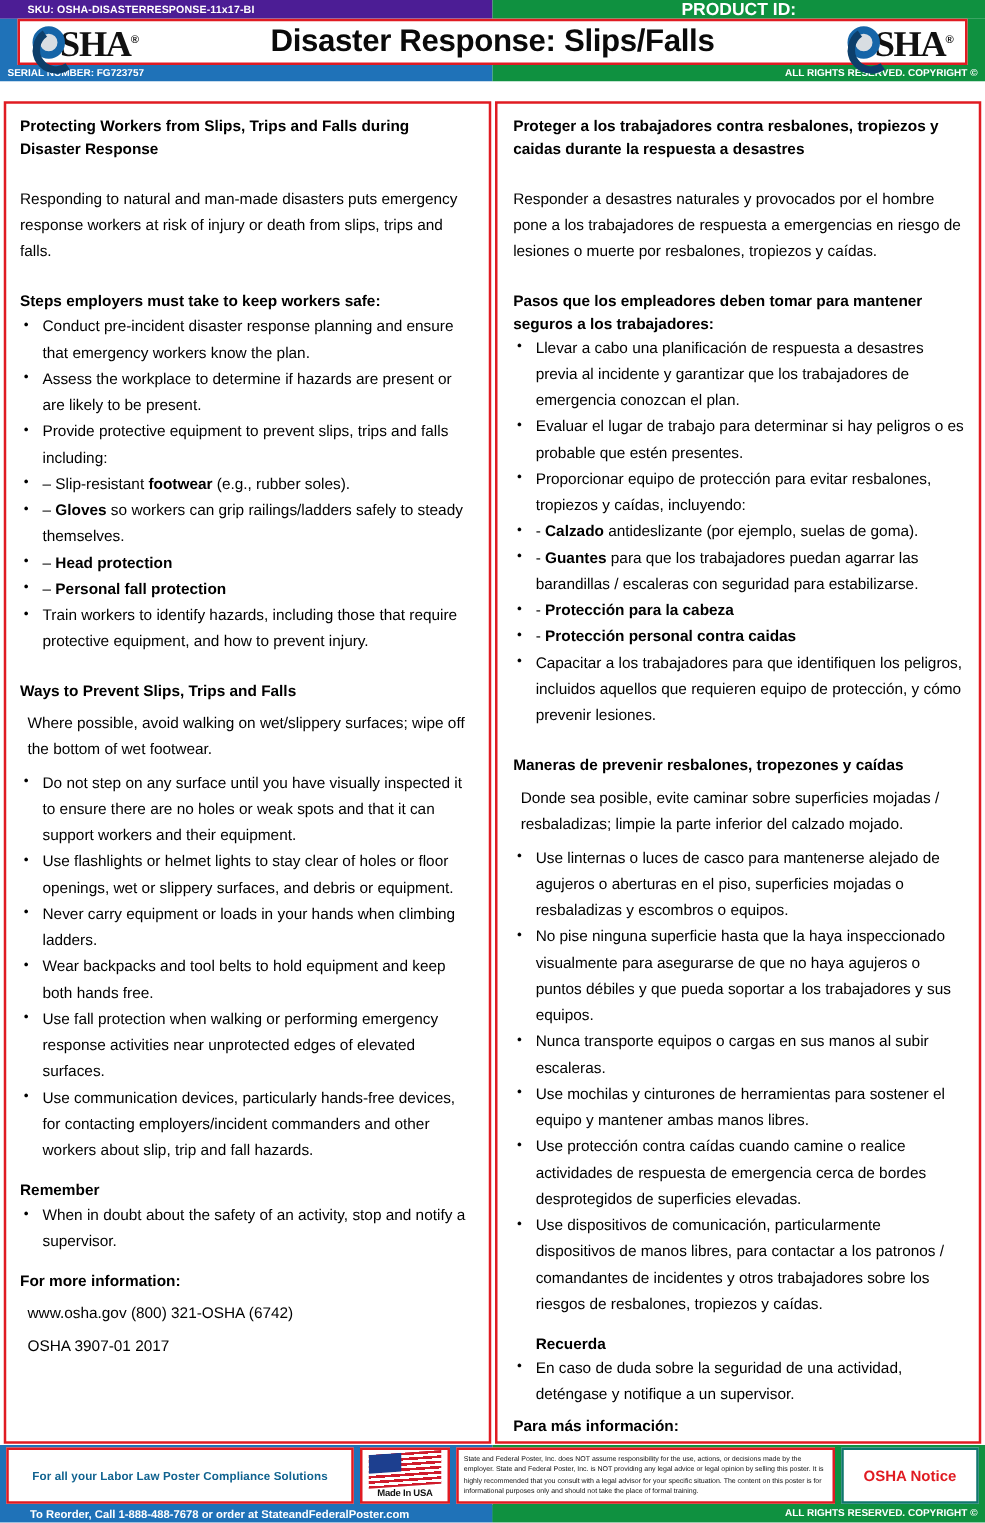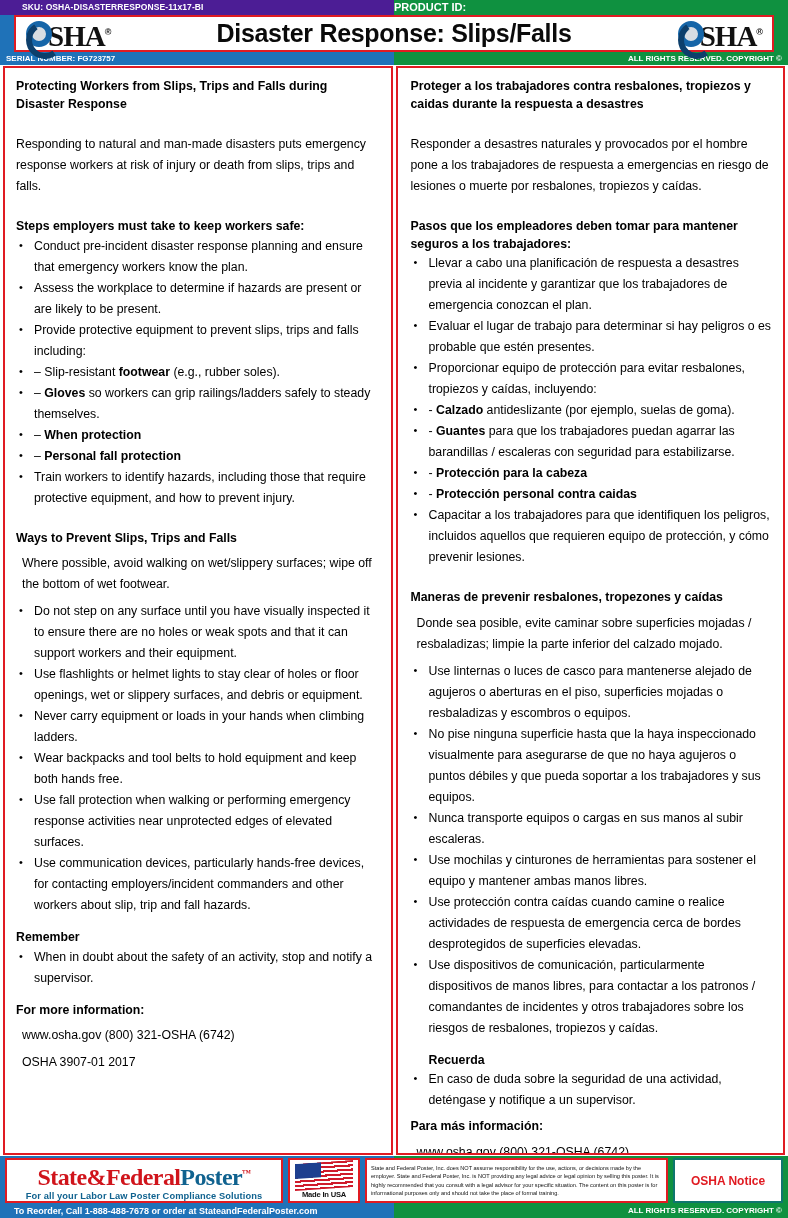--- a/index.html
+++ b/index.html
@@ -30,23 +30,24 @@
     letter-spacing: .1px;
     line-height: 15px;
     padding-left: 22px;
     white-space: nowrap;
     overflow: hidden;
   }
   .meta-right {
     width: 50%;
     background: #0f9140;
     color: #ffffff;
-    font-size: 11px;
+    font-size: 14px;
     font-weight: bold;
     line-height: 15px;
+    text-align: center;
     white-space: nowrap;
     overflow: hidden;
   }
 
   
   .title-band {
     position: relative;
     height: 37px;
     width: 100%;
     display: flex;
@@ -144,21 +145,21 @@
     padding-right: 6px;
     white-space: nowrap;
     overflow: hidden;
   }
 
   
   .columns {
     position: relative;
     display: flex;
     gap: 3px;
-    padding: 1px 3px 0 3px;
+    padding: 16px 3px 0 3px;
     height: 1090px;
   }
   .col {
     background: #ffffff;
     border: 2px solid #e01b22;
     padding: 10px 12px 4px 12px;
     width: 50%;
     overflow: hidden;
   }
   .col-en { padding-left: 11px; }
@@ -334,21 +335,21 @@
     height: 14px;
     display: flex;
   }
   .reorder-left {
     width: 50%;
     background: #1f72b8;
     color: #ffffff;
     font-size: 9px;
     font-weight: bold;
     line-height: 14px;
-    padding-left: 14px;
+    padding-left: 24px;
     white-space: nowrap;
   }
   .reorder-right {
     width: 50%;
     background: #0f9140;
     color: #ffffff;
     font-size: 8px;
     font-weight: bold;
     line-height: 14px;
     text-align: right;
@@ -394,21 +395,21 @@
       <div class="spacer-lg"></div>
       <p class="para">Responding to natural and man-made disasters puts emergency response workers at risk of injury or death from slips, trips and falls.</p>
       <div class="spacer-lg"></div>
       <h2 class="sec-head">Steps employers must take to keep workers safe:</h2>
       <ul class="blist" id="en-steps">
           <li>Conduct pre-incident disaster response planning and ensure that emergency workers know the plan.</li>
           <li>Assess the workplace to determine if hazards are present or are likely to be present.</li>
           <li>Provide protective equipment to prevent slips, trips and falls including:</li>
           <li>– Slip-resistant <b>footwear</b> (e.g., rubber soles).</li>
           <li>– <b>Gloves</b> so workers can grip railings/ladders safely to steady themselves.</li>
-          <li>– <b>When protection</b></li>
+          <li>– <b>Head protection</b></li>
           <li>– <b>Personal fall protection</b></li>
           <li>Train workers to identify hazards, including those that require protective equipment, and how to prevent injury.</li>
         </ul>
       <div class="spacer-lg"></div>
       <h2 class="sec-head">Ways to Prevent Slips, Trips and Falls</h2>
       <p class="para-tight">Where possible, avoid walking on wet/slippery surfaces; wipe off the bottom of wet footwear.</p>
       <ul class="blist" id="en-prevent">
           <li>Do not step on any surface until you have visually inspected it to ensure there are no holes or weak spots and that it can support workers and their equipment.</li>
           <li>Use flashlights or helmet lights to stay clear of holes or floor openings, wet or slippery surfaces, and debris or equipment.</li>
           <li>Never carry equipment or loads in your hands when climbing ladders.</li>
@@ -468,21 +469,20 @@
 
   <div class="footer">
     <div class="footer-bg">
       <div class="footer-bg-left"></div>
       <div class="footer-bg-right"></div>
     </div>
 
     <div class="footer-inner">
 
       <div class="brand-box">
-        <div class="brand-line1"><span class="brand-state">State</span><span class="brand-amp">&amp;</span><span class="brand-federal">Federal</span><span class="brand-poster">Poster</span><span class="brand-tm">™</span></div>
         <div class="brand-line2">For all your Labor Law Poster Compliance Solutions</div>
       </div>
 
       <div class="flag-box">
         <div class="flag-img">
           <div class="flag-canton"></div>
         </div>
         <div class="made-in-usa">Made In USA</div>
       </div>
 

